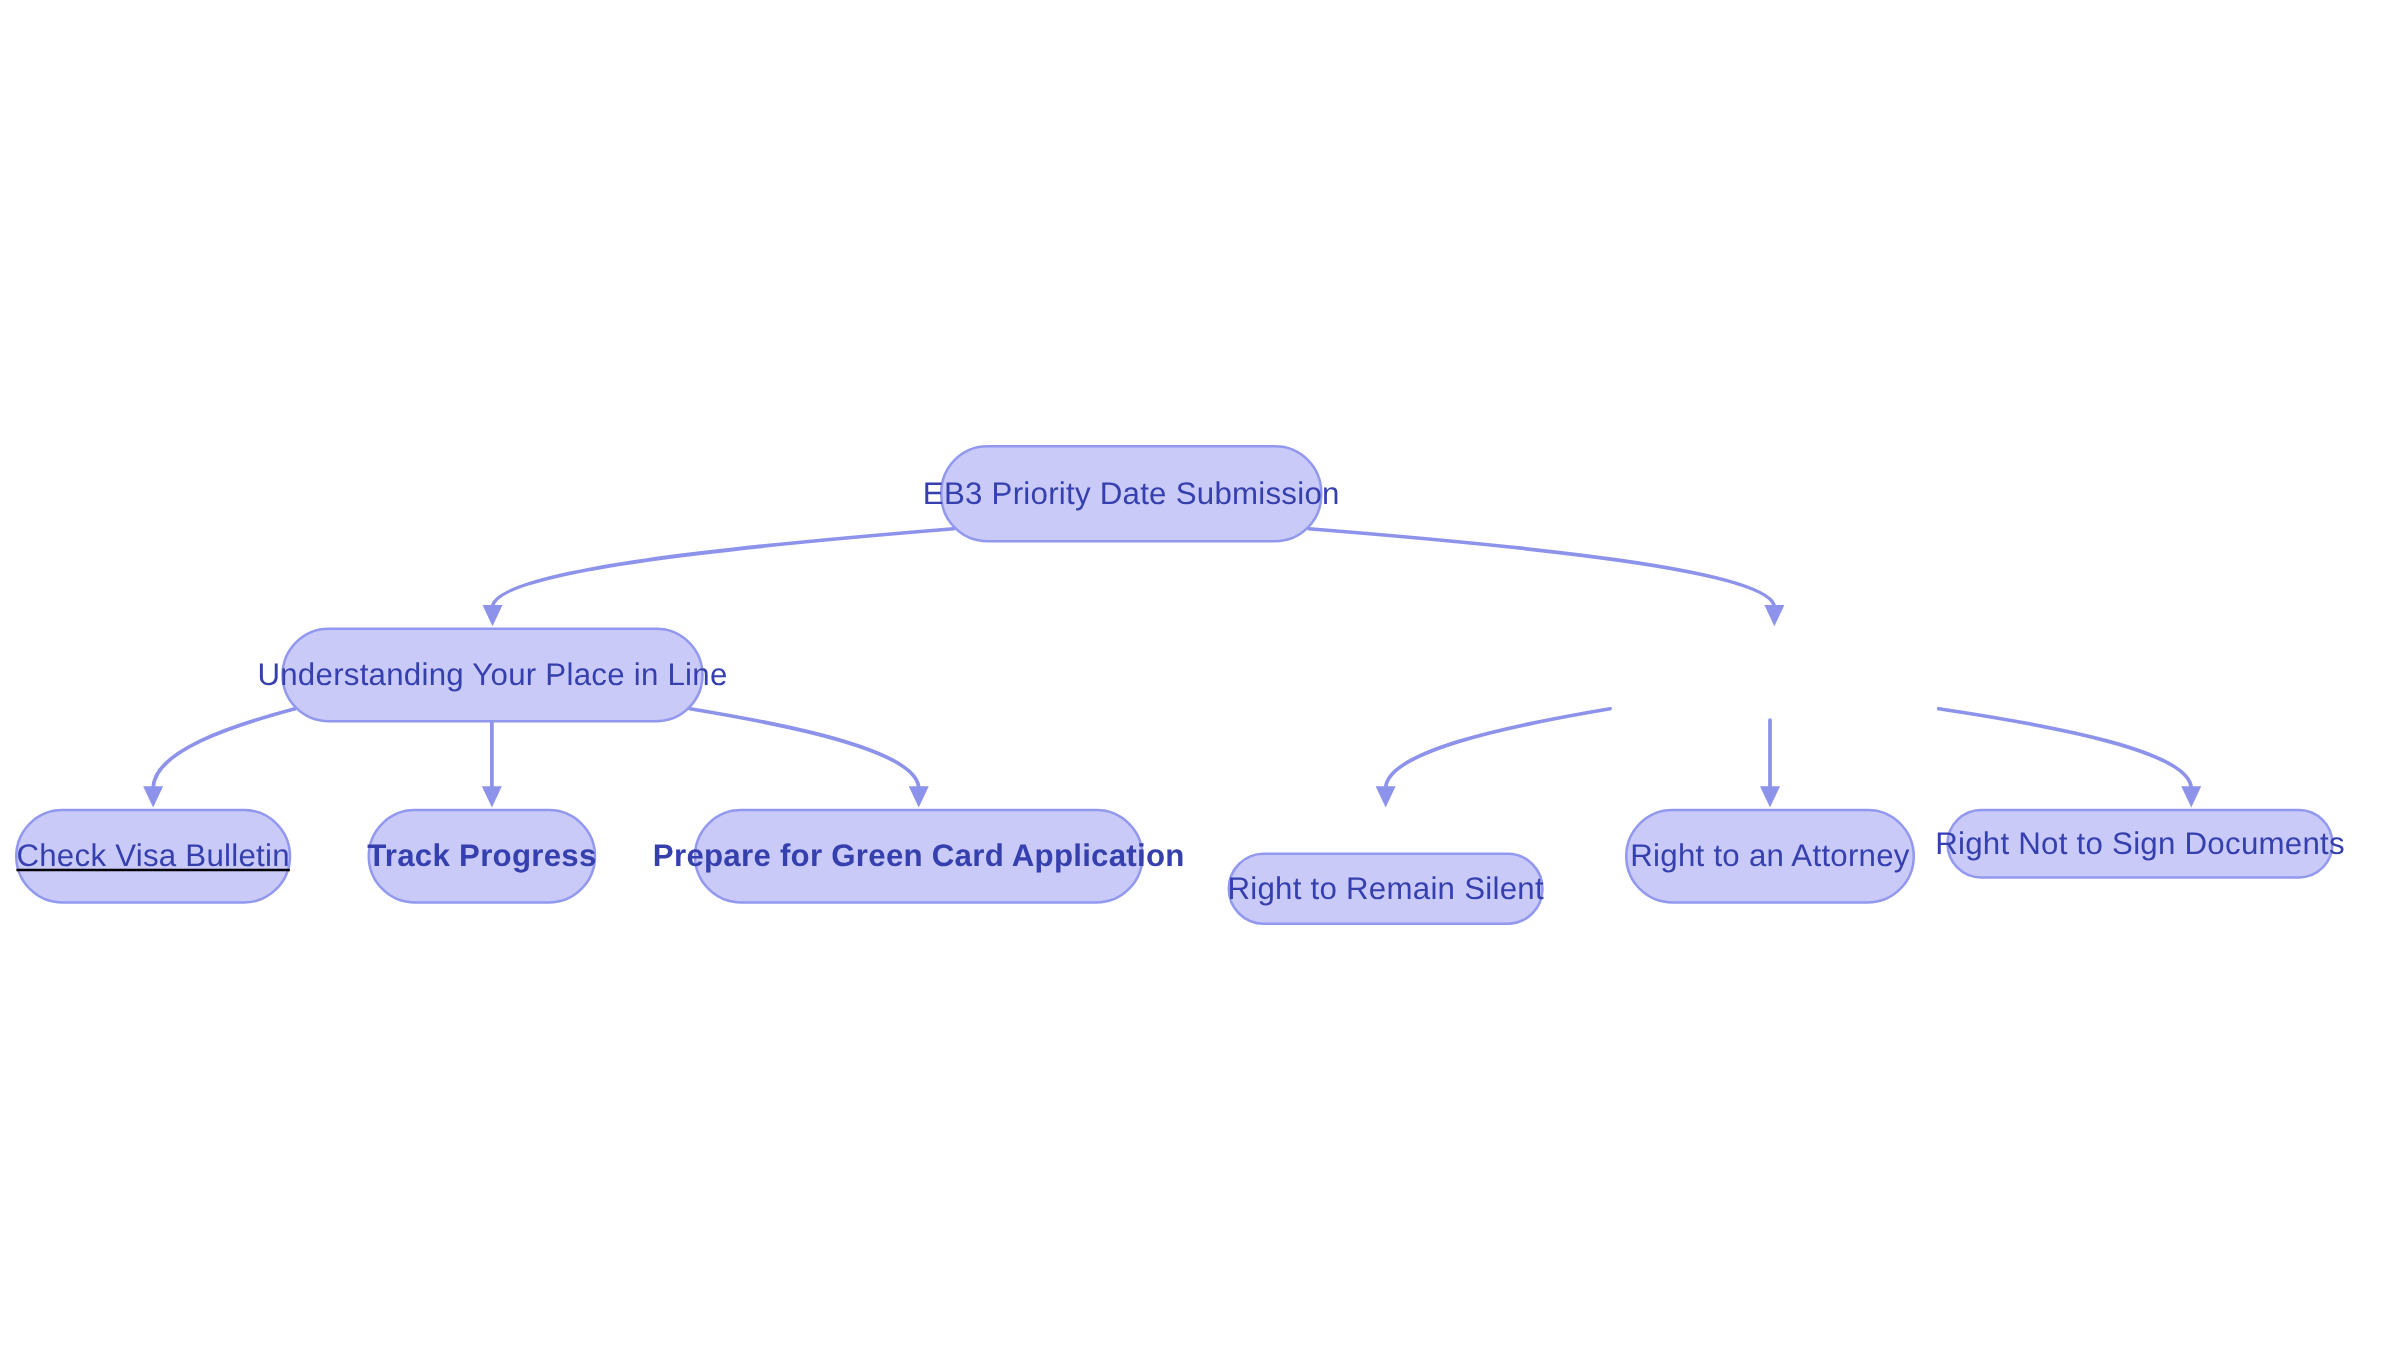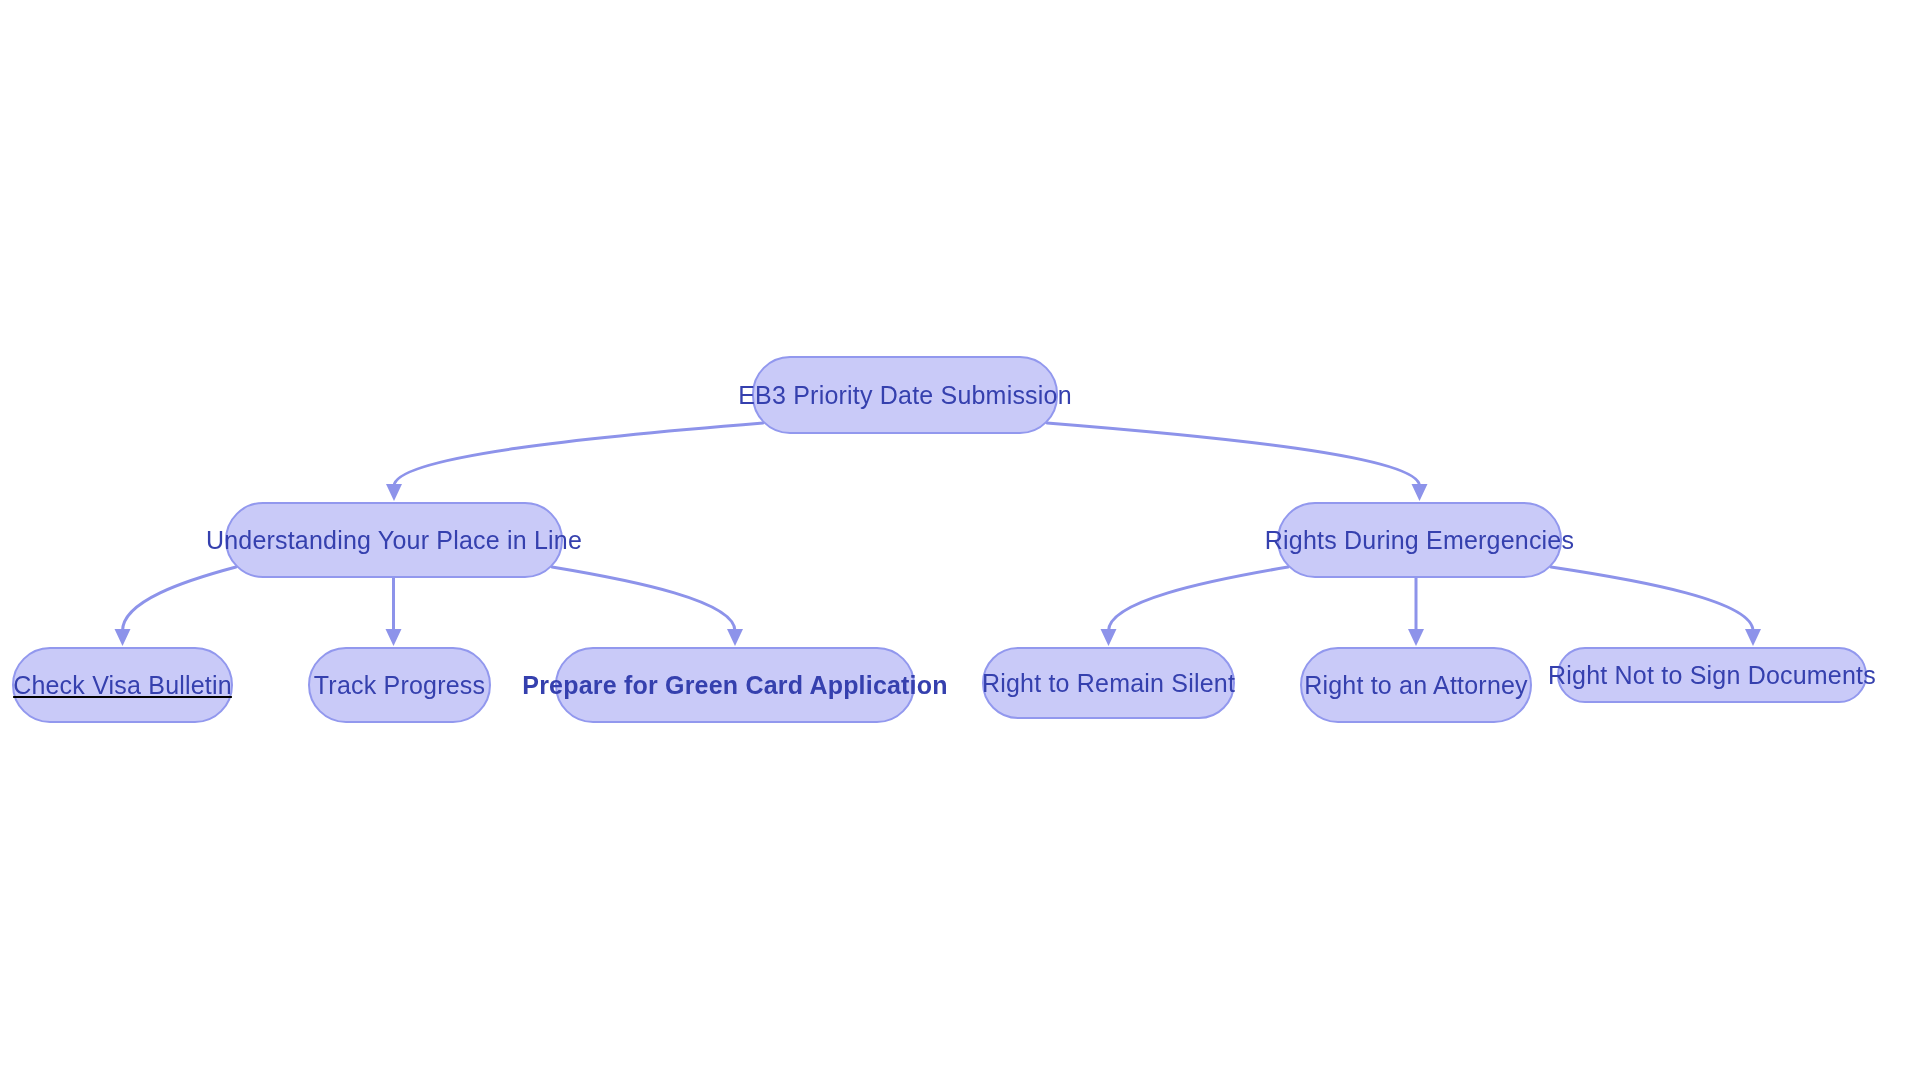--- a/index.html
+++ b/index.html
@@ -66,37 +66,34 @@
     </svg>
 
   <div class="flow-node" style="left: 752px; top: 356px; width: 306px; height: 78px;">
     <span class="node-label">EB3 Priority Date Submission</span>
   </div>
 
   <div class="flow-node" style="left: 225px; top: 502px; width: 338px; height: 76px; justify-content: center;">
     <span class="node-label">Understanding Your Place in Line</span>
   </div>
 
-  <div class="flow-node" style="left: 1277px; top: 502px; width: 285px; height: 76px;">
-    <span class="node-label">Rights During Emergencies</span>
-  </div>
 
   <div class="flow-node" style="left: 12px; top: 647px; width: 221px; height: 76px; text-decoration: underline;">
     <span class="node-label">Check Visa Bulletin</span>
   </div>
 
-  <div class="flow-node" style="left: 308px; top: 647px; width: 183px; height: 76px;">
+  <div class="flow-node" style="left: 294px; top: 647px; width: 183px; height: 76px; font-weight: bold;">
     <span class="node-label">Track Progress</span>
   </div>
 
   <div class="flow-node" style="left: 555px; top: 647px; width: 360px; height: 76px; font-weight: bold;">
     <span class="node-label">Prepare for Green Card Application</span>
   </div>
 
-  <div class="flow-node" style="left: 982px; top: 647px; width: 253px; height: 72px;">
+  <div class="flow-node" style="left: 982px; top: 682px; width: 253px; height: 58px;">
     <span class="node-label">Right to Remain Silent</span>
   </div>
 
   <div class="flow-node" style="left: 1300px; top: 647px; width: 232px; height: 76px; text-align: right;">
     <span class="node-label">Right to an Attorney</span>
   </div>
 
   <div class="flow-node" style="left: 1557px; top: 647px; width: 310px; height: 56px;">
     <span class="node-label">Right Not to Sign Documents</span>
   </div>

